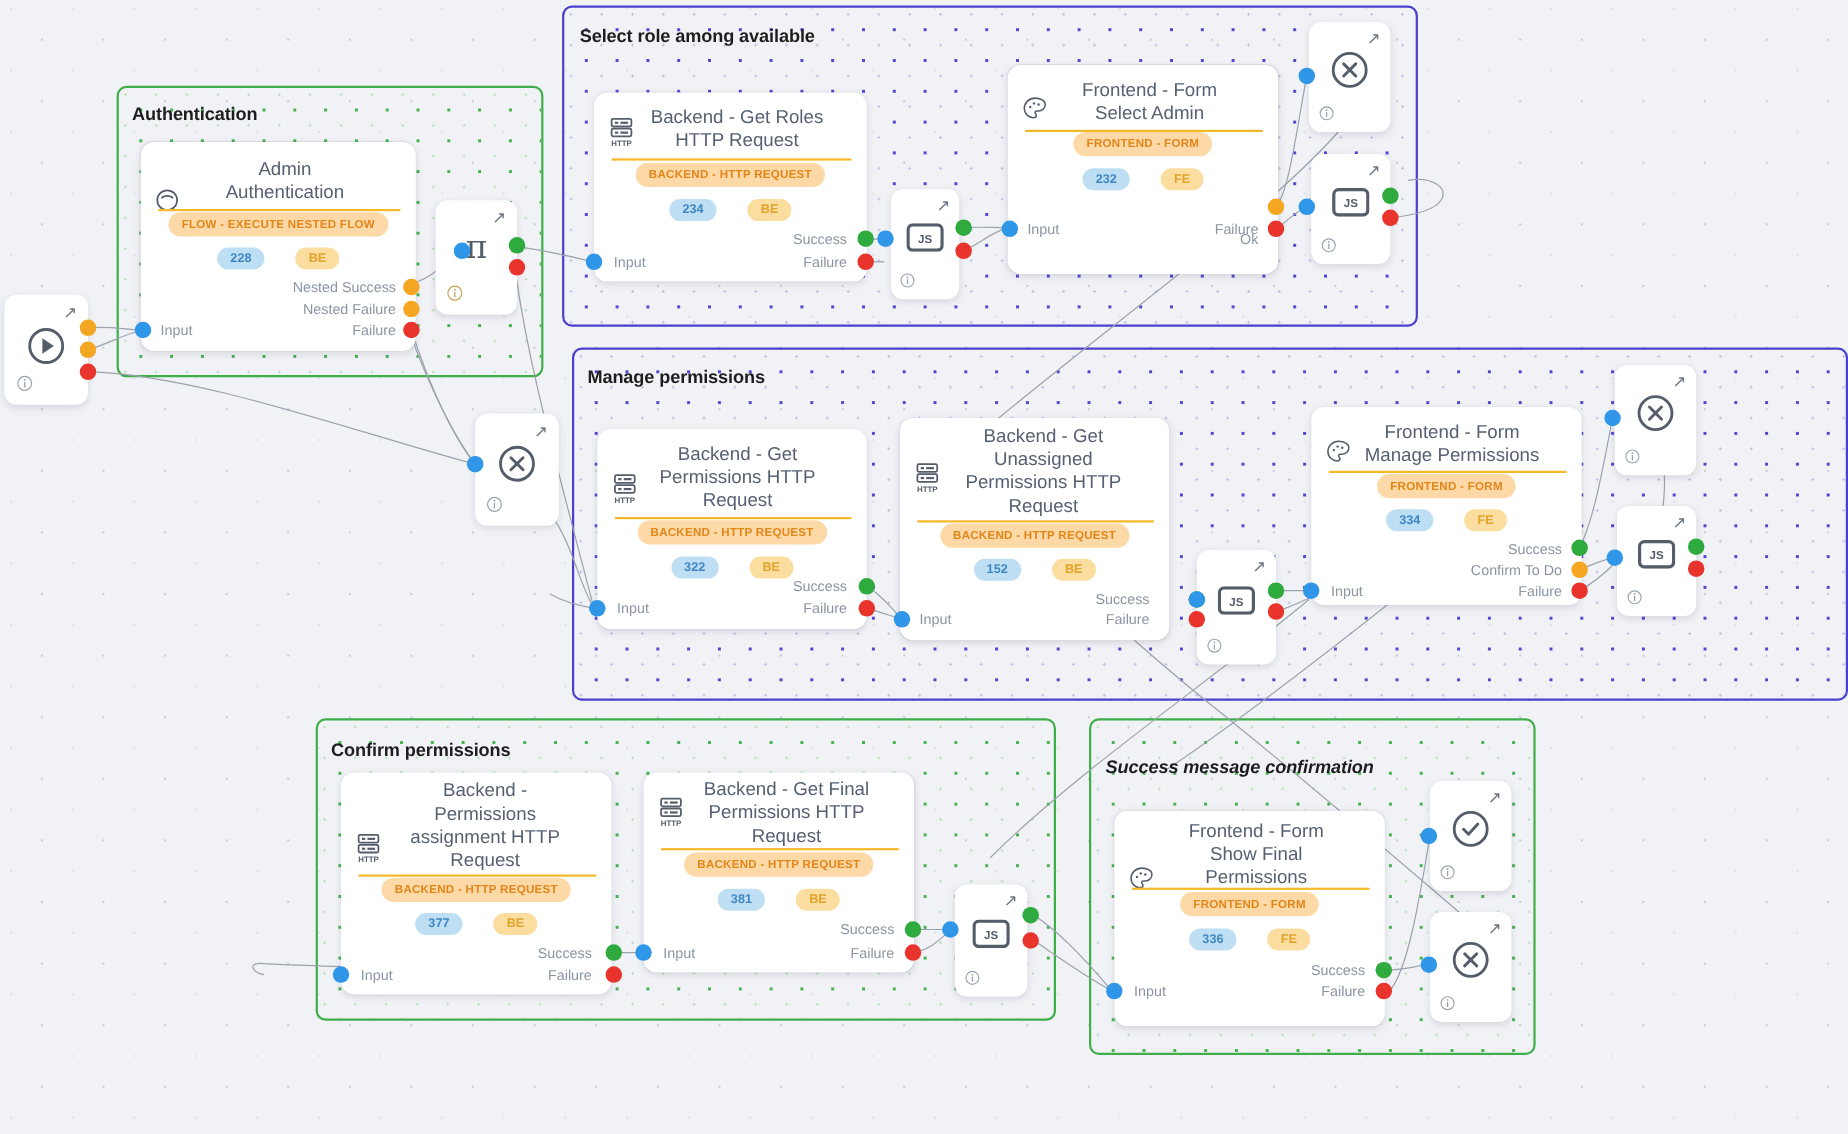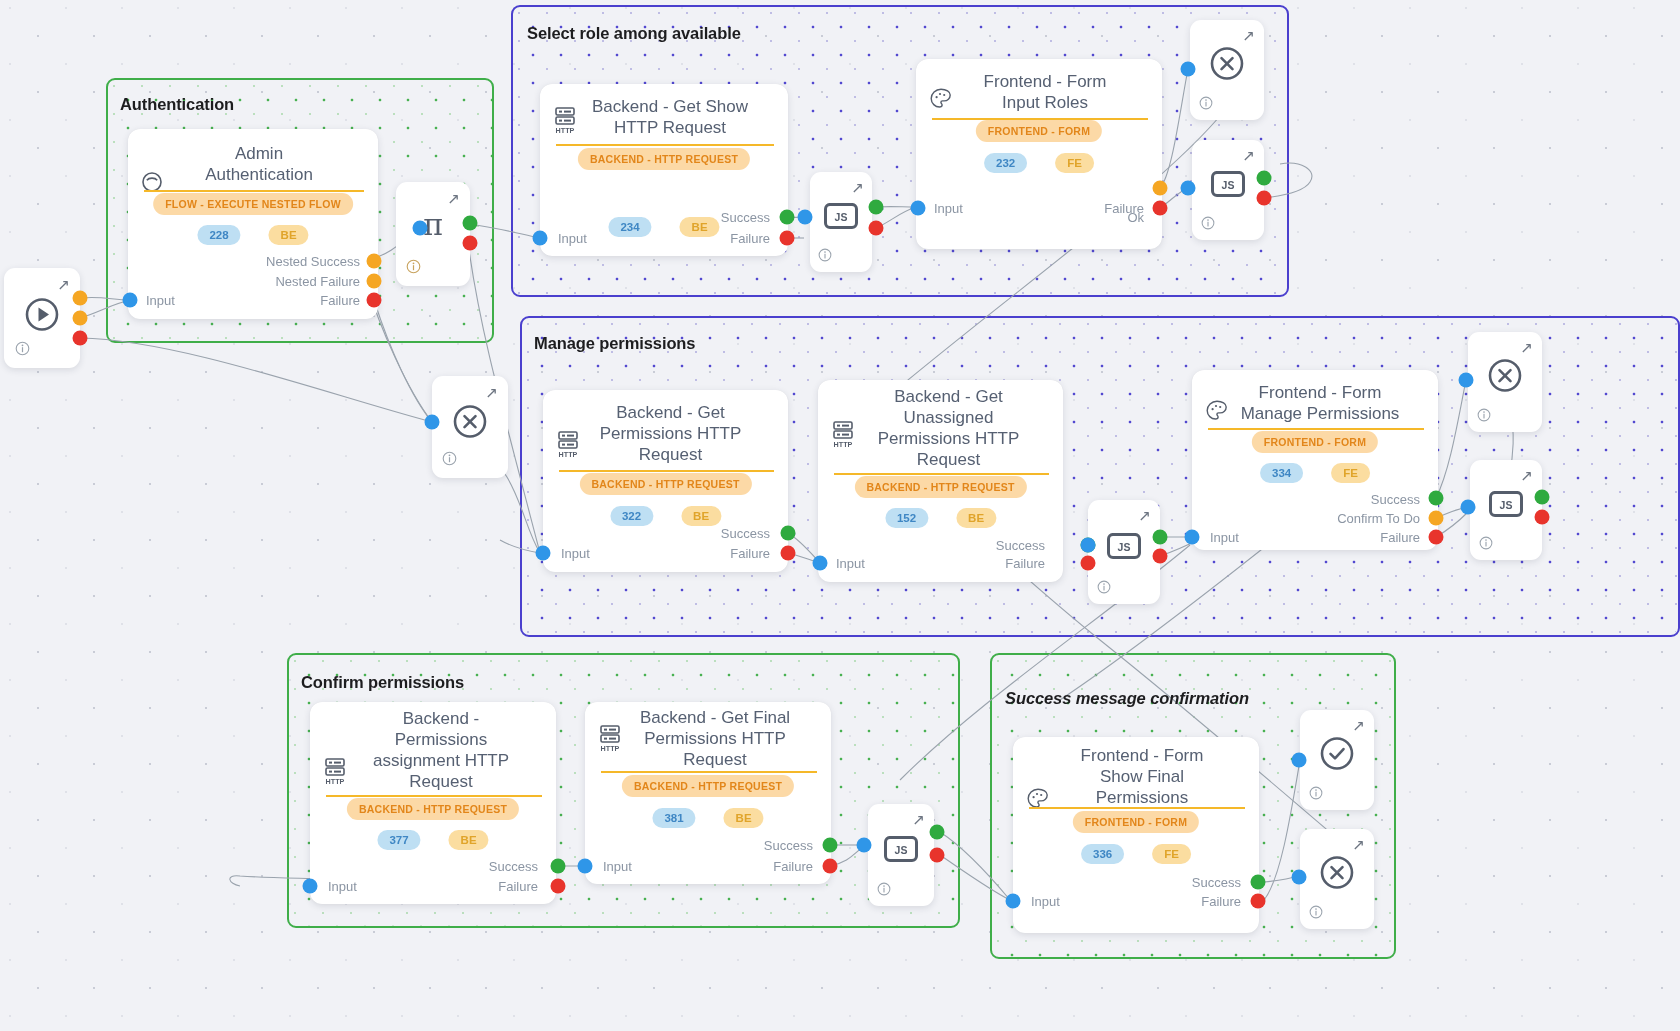--- a/index.html
+++ b/index.html
@@ -263,26 +263,26 @@
         <rect x="3" y="2" width="18" height="7" rx="1.4" fill="none" stroke="#555d6b" stroke-width="1.6"></rect>
         <rect x="6" y="4.6" width="3" height="2" fill="#555d6b"></rect>
           <rect x="11" y="4.6" width="7" height="2" fill="#555d6b"></rect>
         <rect x="3" y="11" width="18" height="7" rx="1.4" fill="none" stroke="#555d6b" stroke-width="1.6"></rect>
         <rect x="6" y="13.6" width="3" height="2" fill="#555d6b"></rect>
           <rect x="11" y="13.6" width="7" height="2" fill="#555d6b"></rect>
         <text x="12" y="27" text-anchor="middle" font-family="Liberation Sans,sans-serif" font-size="7.2" font-weight="bold" fill="#555d6b">HTTP</text>
       </svg>
     </div>
     <div class="title" style="top:12px;left:42px;right:30px;">
-      <div>Backend - Get Show</div>
+      <div>Backend - Get Roles</div>
       <div>HTTP Request</div>
     </div>
     <div class="rule" style="top:60px;"></div>
     <div class="tag" style="top:64px;">BACKEND - HTTP REQUEST</div>
-    <div class="pills" style="top:97px;margin-top:36px;">
+    <div class="pills" style="top:97px;">
       <div class="pill num">234</div>
       <div class="pill be">BE</div>
     </div>
     <div class="plabel" style="right:18px;top:133px;">Success</div>
     <div class="plabel" style="right:18px;top:154px;">Failure</div>
     <div class="plabel" style="left:18px;top:154px;text-align:left;">Input</div>
   </div>
   <div class="dot b" style="left:540px;top:238px;"></div>
   <div class="dot g" style="left:787px;top:217px;"></div>
   <div class="dot r" style="left:787px;top:238px;"></div>
@@ -311,21 +311,21 @@
     <div class="nodeicon" style="top:28px;">
       <svg width="24" height="24" viewBox="0 0 24 24">
           <path d="M12 2.2c-5.4 0-9.8 4.1-9.8 9.3 0 5 4.1 8.5 8.3 8.5 1.6 0 2.6-.9 2.6-2 0-.7-.4-1.1-.7-1.5-.3-.4-.5-.7-.5-1.2 0-.8.7-1.4 1.6-1.4h1.6c3.4 0 6.1-2.6 6.1-5.9 0-3.3-4-5.8-9.2-5.8z" fill="none" stroke="#555d6b" stroke-width="1.4"></path>
           <circle cx="7.6" cy="10.2" r="1.1" fill="#555d6b"></circle>
           <circle cx="11" cy="7" r="1.1" fill="#555d6b"></circle>
           <circle cx="15.2" cy="8" r="1.1" fill="#555d6b"></circle>
         </svg>
     </div>
     <div class="title" style="top:12px;left:44px;right:32px;">
       <div>Frontend - Form</div>
-      <div>Input Roles</div>
+      <div>Select Admin</div>
     </div>
     <div class="rule" style="top:59px;"></div>
     <div class="tag" style="top:61px;">FRONTEND - FORM</div>
     <div class="pills" style="top:94px;">
       <div class="pill num">232</div>
       <div class="pill be">FE</div>
     </div>
     <div class="plabel" style="right:18px;top:129px;margin-top:29px;">Ok</div>
     <div class="plabel" style="right:18px;top:149px;">Failure</div>
     <div class="plabel" style="left:18px;top:149px;text-align:left;">Input</div>

